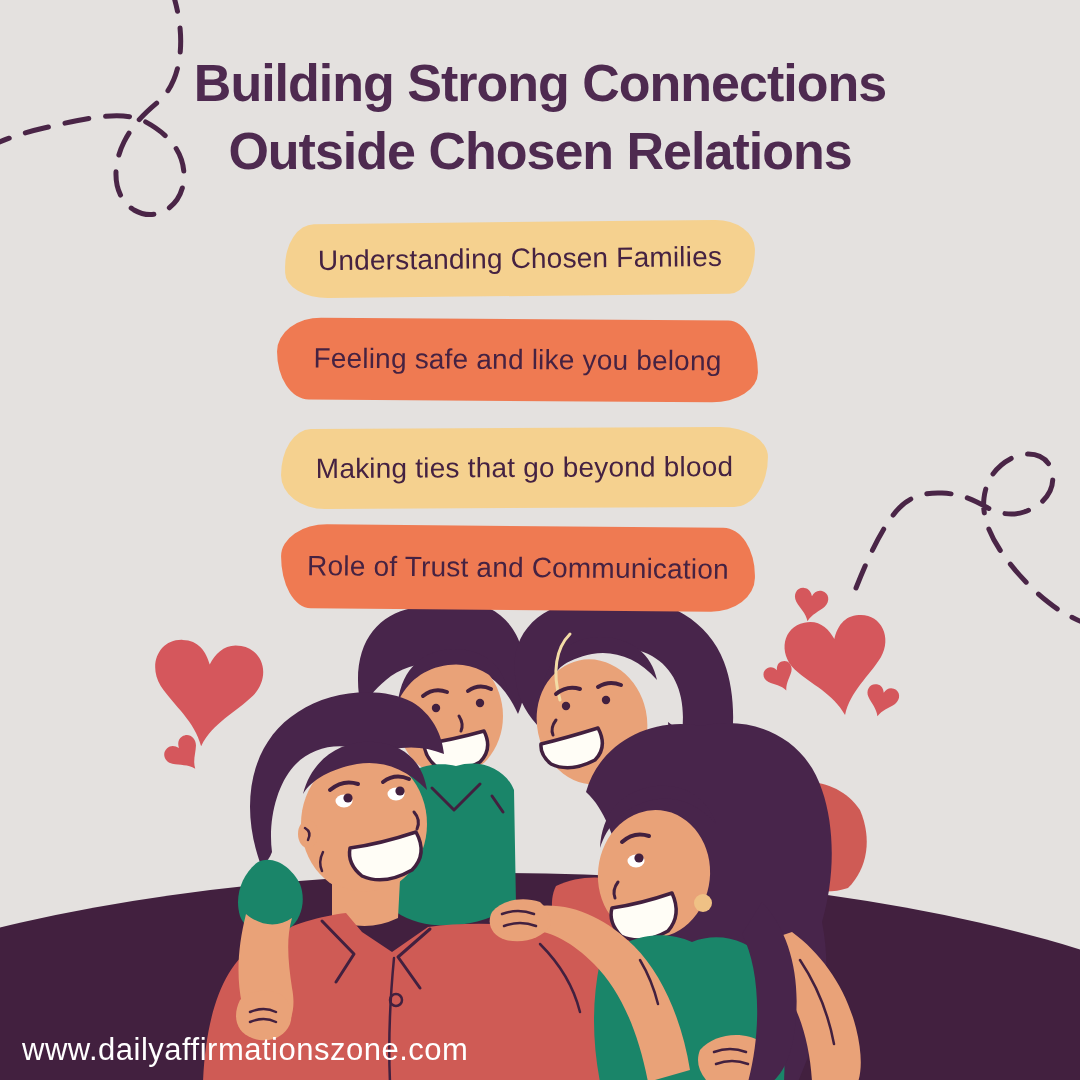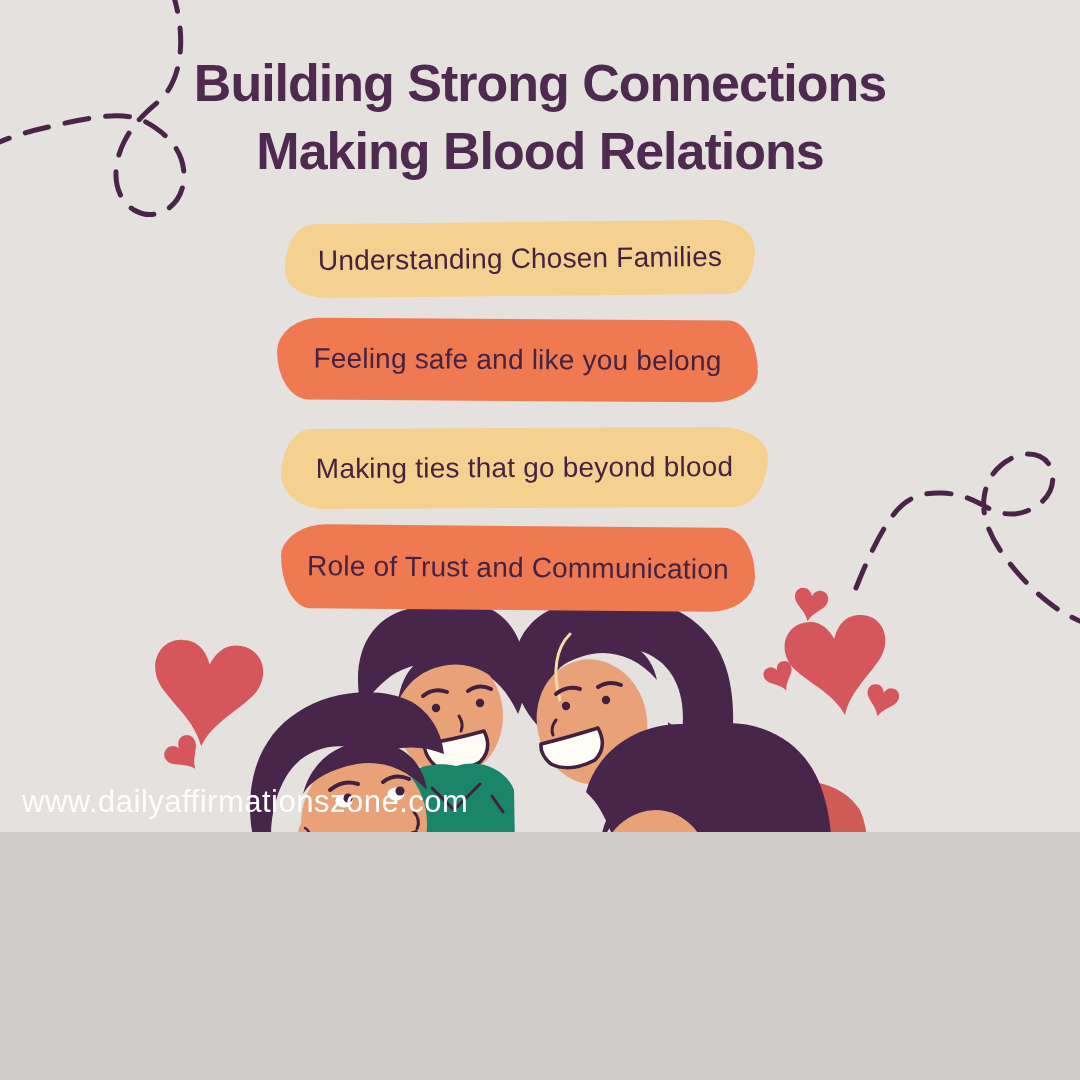--- a/index.html
+++ b/index.html
@@ -1,17 +1,17 @@
 <!DOCTYPE html>
 <html style="--bg: #e4e1df; --title: #4e2a50; --pill-text: #452242; --dash: #4a2547; --heart: #d5575c; --arc: #42203f; --skin: #e9a278; --hair: #48254b; --red-shirt: #cf5b55; --green-shirt: #1a8569; --outline: #42203f; --mouth: #fffdf6; --earring: #efc185; --hair-highlight: #f3dca6; --website-text: #ffffff;"><head>
 <meta charset="utf-8">
 <style>
   html,body{margin:0;padding:0;background:#cfcccb;}
   .canvas{
-    position:relative;width:1080px;height:832px;margin:0 auto;overflow:hidden;
+    position:relative;width:1080px;height:1080px;margin:0 auto;overflow:hidden;
     background:var(--bg,#e4e1df);
     font-family:"Liberation Sans", sans-serif;
   }
   .art{position:absolute;inset:0;width:1080px;height:1080px;}
   
   .f-skin{fill:var(--skin);}
   .f-hair{fill:var(--hair);}
   .f-red{fill:var(--red-shirt);}
   .f-green{fill:var(--green-shirt);}
   .f-heart{fill:var(--heart);}
@@ -162,21 +162,21 @@
         <path class="s-line w25" d="M 800,960 C 816,984 828,1012 834,1044"></path>
         <path class="f-skin" d="M 700,1050 C 714,1034 742,1030 762,1042 C 776,1052 778,1068 768,1080 L 706,1080 C 698,1070 696,1060 700,1050 Z"></path>
         <path class="s-line w25" d="M 714,1052 Q 730,1046 746,1052 M 716,1064 Q 732,1058 748,1064"></path>
         <path class="f-hair" d="M 762,902 C 792,934 802,984 794,1034 C 790,1062 780,1076 772,1082 L 748,1082 C 762,1030 760,968 742,934 Z"></path>
       </g>
     </g>
   </svg>
 
   <div class="title">
     <div>Building Strong Connections</div>
-    <div>Making Blood Relations</div>
+    <div>Outside Chosen Relations</div>
   </div>
 
   <div class="pill pill-1" style="background-color: rgb(245, 209, 143);">
     <span>Understanding Chosen Families</span>
   </div>
   <div class="pill pill-2" style="background-color: rgb(239, 122, 82);">
     <span>Feeling safe and like you belong</span>
   </div>
   <div class="pill pill-3" style="background-color: rgb(245, 209, 143);">
     <span>Making ties that go beyond blood</span>

